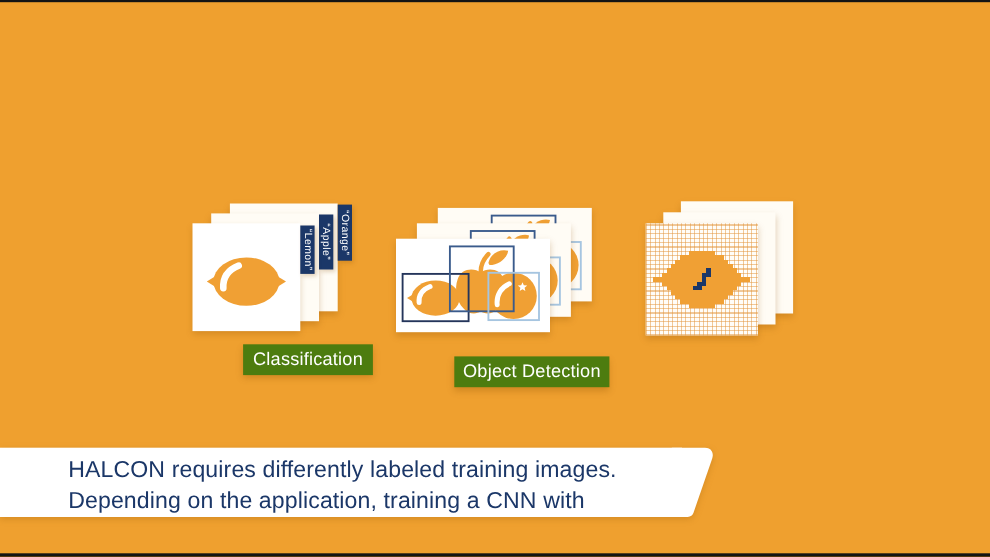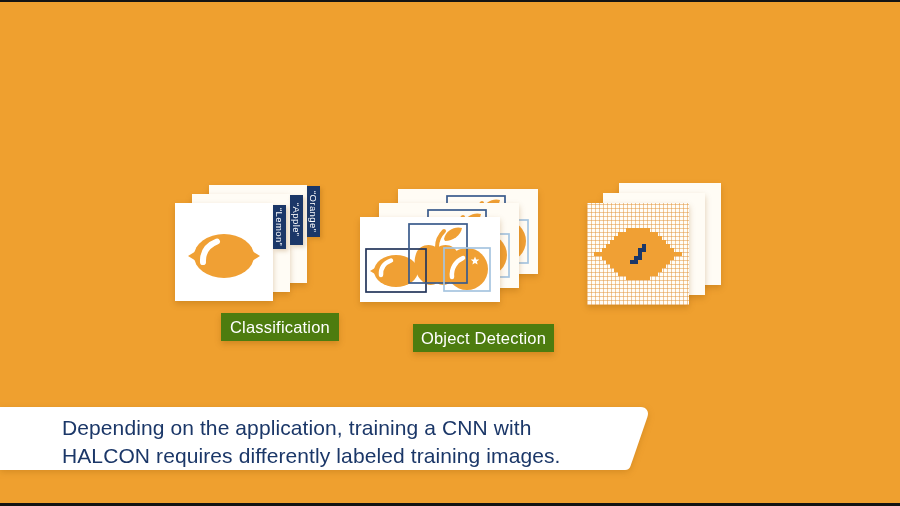--- a/index.html
+++ b/index.html
@@ -177,20 +177,20 @@
           <rect x="47" y="53" width="4" height="4" fill="#1B3768"></rect>
           <rect x="51" y="53" width="4" height="4" fill="#1B3768"></rect>
           <rect x="47" y="57" width="4" height="4" fill="#1B3768"></rect>
           <rect x="43" y="57" width="4" height="4" fill="#1B3768"></rect>
         </svg>
     </div>
   </div>
 
   <div class="banner">
     <div class="banner-text">
+      <div>HALCON requires differently labeled training images.</div>
       <div>Depending on the application, training a CNN with</div>
-      <div>HALCON requires differently labeled training images.</div>
     </div>
   </div>
 
   <div class="letterbox top"></div>
   <div class="letterbox bottom"></div>
 </div>
 
 </body></html>

